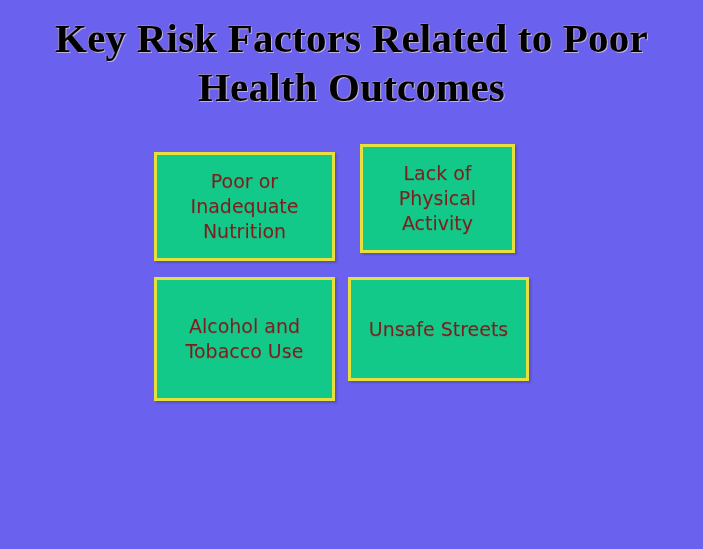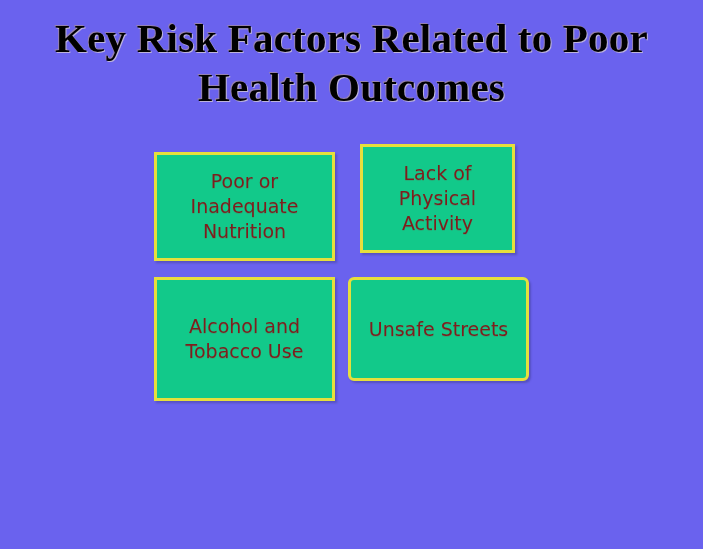--- a/index.html
+++ b/index.html
@@ -55,21 +55,21 @@
     line-height: 25px;
     color: #7f1d1d;
     text-shadow: 0 1px 0 rgba(60,150,110,0.55);
     white-space: pre-line;
     padding: 0 6px;
   }
   
   #box-nutrition      { left: 154px; top: 152px; width: 181px; height: 109px; }
   #box-activity       { left: 348px; top: 144px; width: 155px; height: 109px; margin-left: 12px; }
   #box-alcohol        { left: 154px; top: 277px; width: 181px; height: 124px; }
-  #box-streets        { left: 348px; top: 277px; width: 181px; height: 104px; border-radius: 6px; }
+  #box-streets        { left: 348px; top: 277px; width: 181px; height: 104px; }
   #box-neighborhoods  { left: 250px; top: 400px; width: 182px; height: 104px; }
 </style>
 </head>
 <body>
 
 <div id="slide">
 
   <div id="slide-title">Key Risk Factors Related to Poor
 Health Outcomes</div>
 

